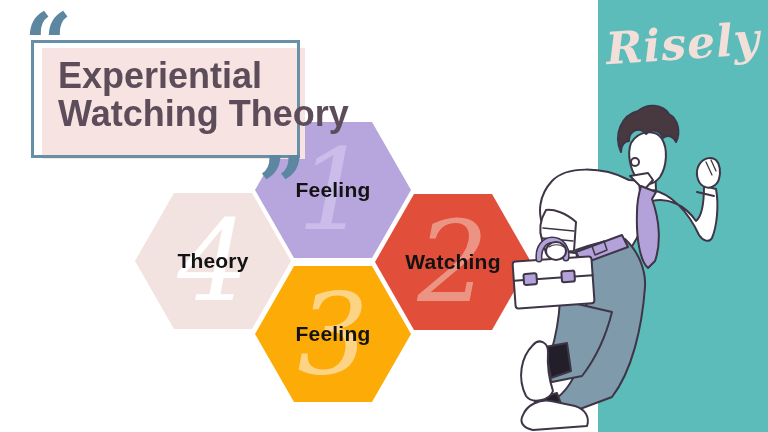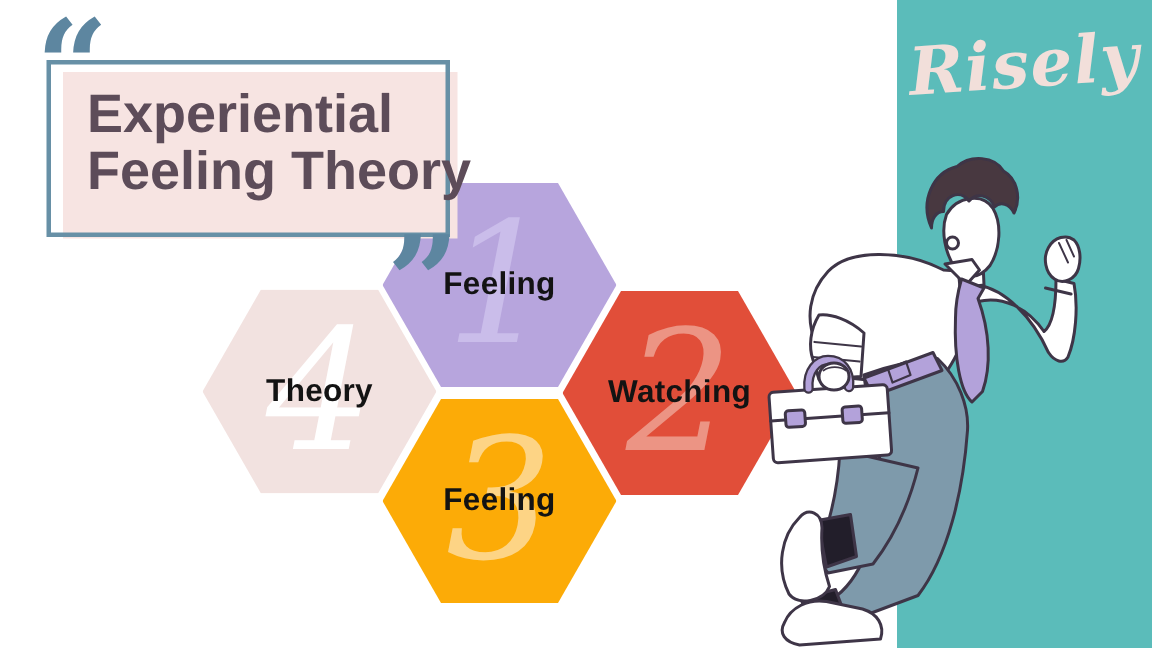--- a/index.html
+++ b/index.html
@@ -52,21 +52,21 @@
 <div id="stage">
 
   <div class="teal-band"></div>
   <div class="brand">Risely</div>
 
   <span class="quote quote-open">“</span>
   <div class="title-pink"></div>
   <div class="title-border"></div>
   <div class="title-text">
     <div>Experiential</div>
-    <div>Feeling Theory</div>
+    <div>Watching Theory</div>
   </div>
   <span class="quote quote-close">”</span>
 
   <div class="hex hex-feeling">
     <span class="hex-num">1</span>
     <span class="hex-label">Feeling</span>
   </div>
   <div class="hex hex-watching">
     <span class="hex-num">2</span>
     <span class="hex-label">Watching</span>

